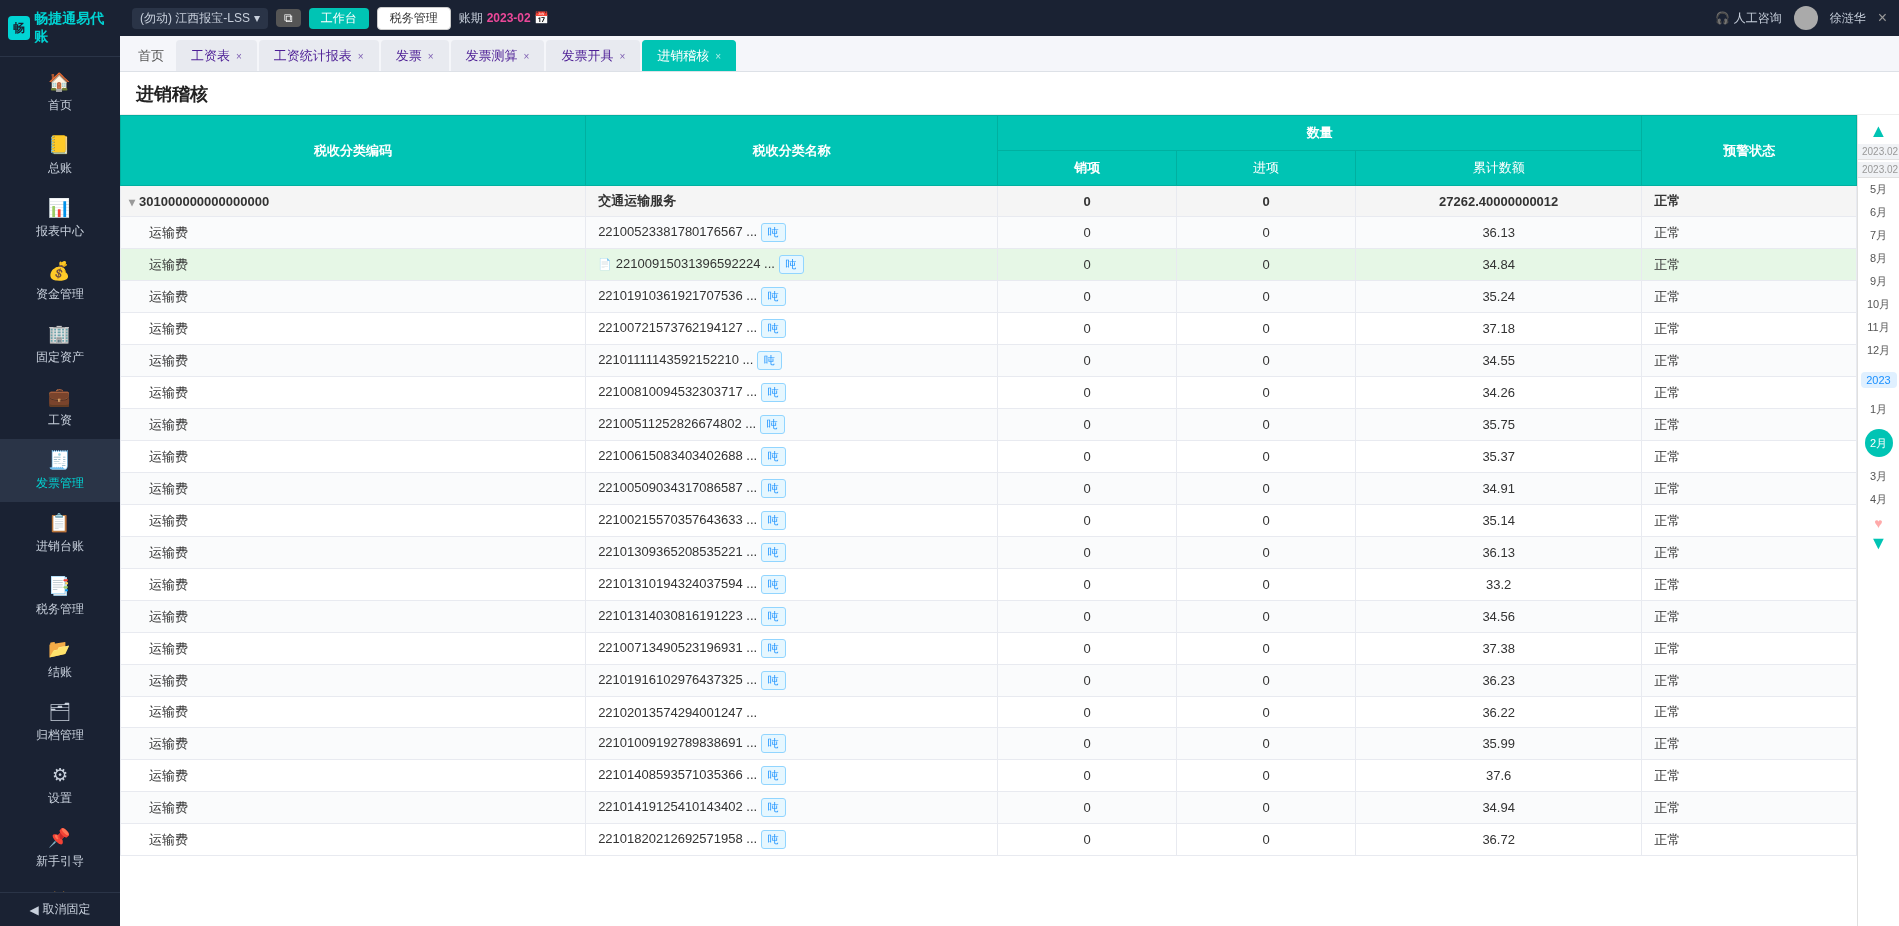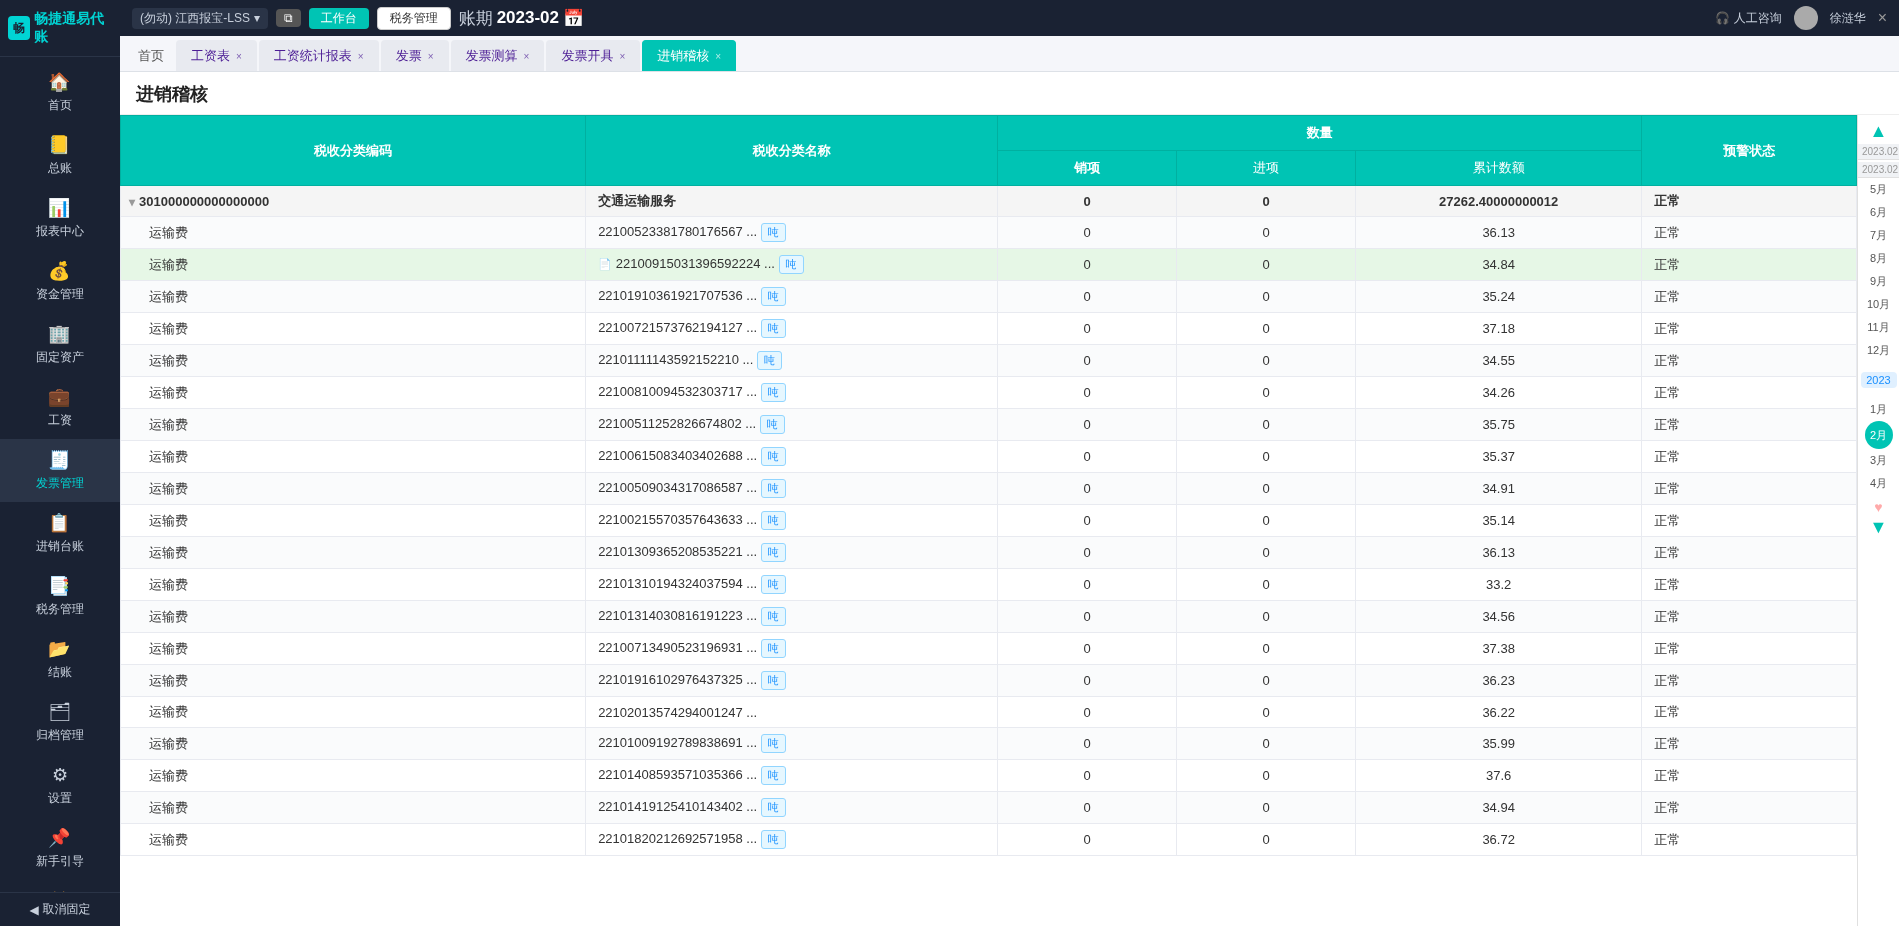--- a/index.html
+++ b/index.html
@@ -83,21 +83,21 @@
       border-radius: 4px;
       border: none;
       cursor: pointer;
       font-size: 12px;
     }
     .topbar-btn.work { background: #00c4b4; color: #fff; }
     .topbar-btn.back { background: #fff; color: #333; border: 1px solid #ccc; }
     .topbar-period {
       display: flex; align-items: center; gap: 4px;
       color: #c8d0dc;
-      font-size: 17px;
+      font-size: 12px;
     }
     .topbar-right {
       margin-left: auto;
       display: flex; align-items: center; gap: 12px;
       color: #c8d0dc;
       font-size: 12px;
     }
     .topbar-right span { cursor: pointer; }
 
     
@@ -248,21 +248,21 @@
       text-align: center;
       width: 100%;
     }
     .timeline-month.active {
       background: #00c4b4;
       color: #fff;
       border-radius: 50%;
       width: 28px;
       height: 28px;
       display: flex; align-items: center; justify-content: center;
-      margin: 0 auto;
+      margin: 8px auto;
     }
     .timeline-up-btn, .timeline-down-btn {
       font-size: 18px;
       color: #00c4b4;
       cursor: pointer;
       padding: 2px;
     }
     .timeline-heart {
       font-size: 14px;
       color: #ffaaaa;
@@ -352,21 +352,21 @@
   <div class="topbar">
     <div class="topbar-company">
       <span>(勿动) 江西报宝-LSS</span>
       <span>▾</span>
     </div>
     <button class="topbar-btn" style="background:#555;color:#fff;padding:2px 8px;border:none;border-radius:4px;font-size:12px;">⧉</button>
     <button class="topbar-btn work">工作台</button>
     <button class="topbar-btn back">税务管理</button>
     <span class="topbar-period">
       <span>账期</span>
-      <span style="color:#ffffff;font-weight:bold;">2023-02</span>
+      <span style="color:#ec4899;font-weight:bold;">2023-02</span>
       <span style="cursor:pointer;">📅</span>
     </span>
     <div class="topbar-right">
       <span>🎧 <span>人工咨询</span></span>
       <span style="width:24px;height:24px;background:#aaa;border-radius:50%;display:inline-block;vertical-align:middle;"></span>
       <span>徐涟华</span>
       <button class="close-icon-btn">×</button>
     </div>
   </div>
 

